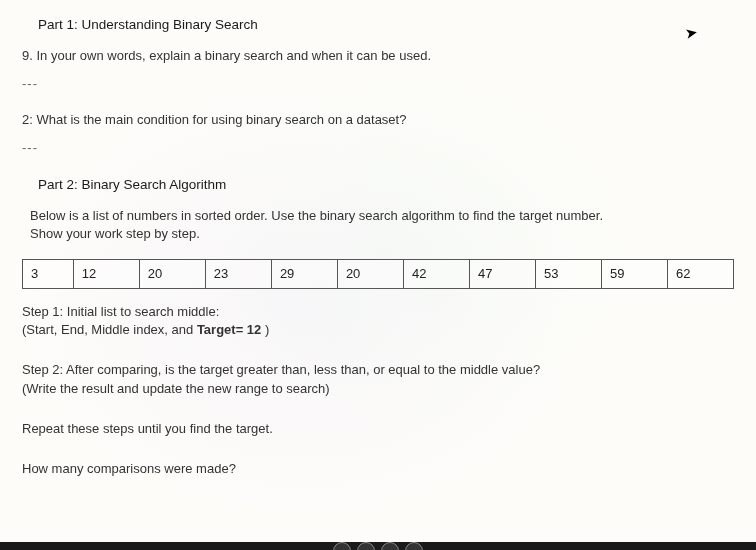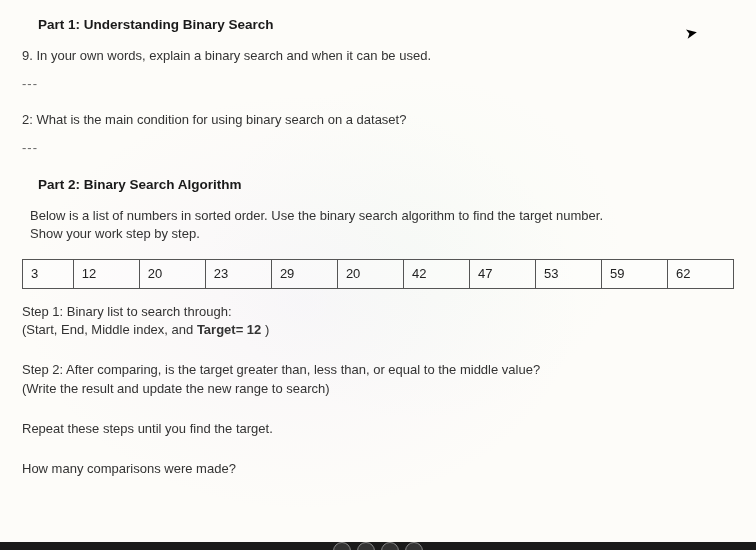--- a/index.html
+++ b/index.html
@@ -16,21 +16,21 @@
       padding: 16px 22px 0 22px;
       height: 100%;
       color: #2a2a2a;
       font-size: 13px;
       line-height: 1.4;
       position: relative;
       background-image: radial-gradient(ellipse 400px 300px at 40% 55%, rgba(200,180,255,0.08), transparent 70%),
                         radial-gradient(ellipse 300px 250px at 55% 45%, rgba(180,255,200,0.06), transparent 70%);
     }
     .heading {
-      font-weight: bold;
+      font-weight: normal;
       font-size: 13.5px;
       margin-bottom: 12px;
       color: #1a1a1a;
       padding-left: 16px;
     }
     .q-text {
       margin-bottom: 10px;
       color: #333;
     }
     .blank {
@@ -136,21 +136,21 @@
       <td>42</td>
       <td>47</td>
       <td>53</td>
       <td>59</td>
       <td>62</td>
     </tr>
   </tbody>
     </table>
 
   <div class="step">
-    <span>Step 1: Binary list to search through:</span><br>
+    <span>Step 1: Initial list to search middle:</span><br>
     <span class="sub">(Start, End, Middle index, and </span><span class="bold-inline">Target= 12</span><span> )</span>
   </div>
 
   <div class="step">
     <span>Step 2: After comparing, is the target greater than, less than, or equal to the middle value?</span><br>
     <span class="sub">(Write the result and update the new range to search)</span>
   </div>
 
   <div class="step">Repeat these steps until you find the target.</div>
 

